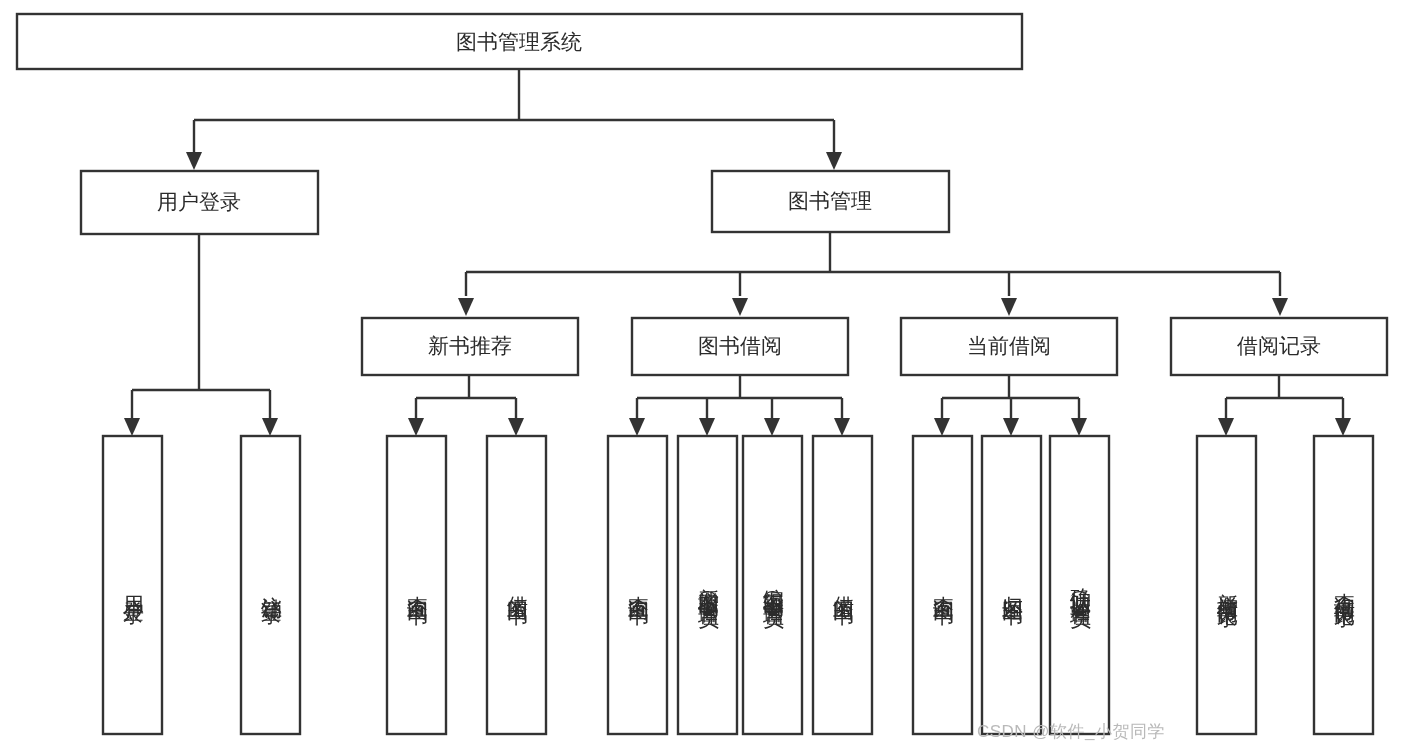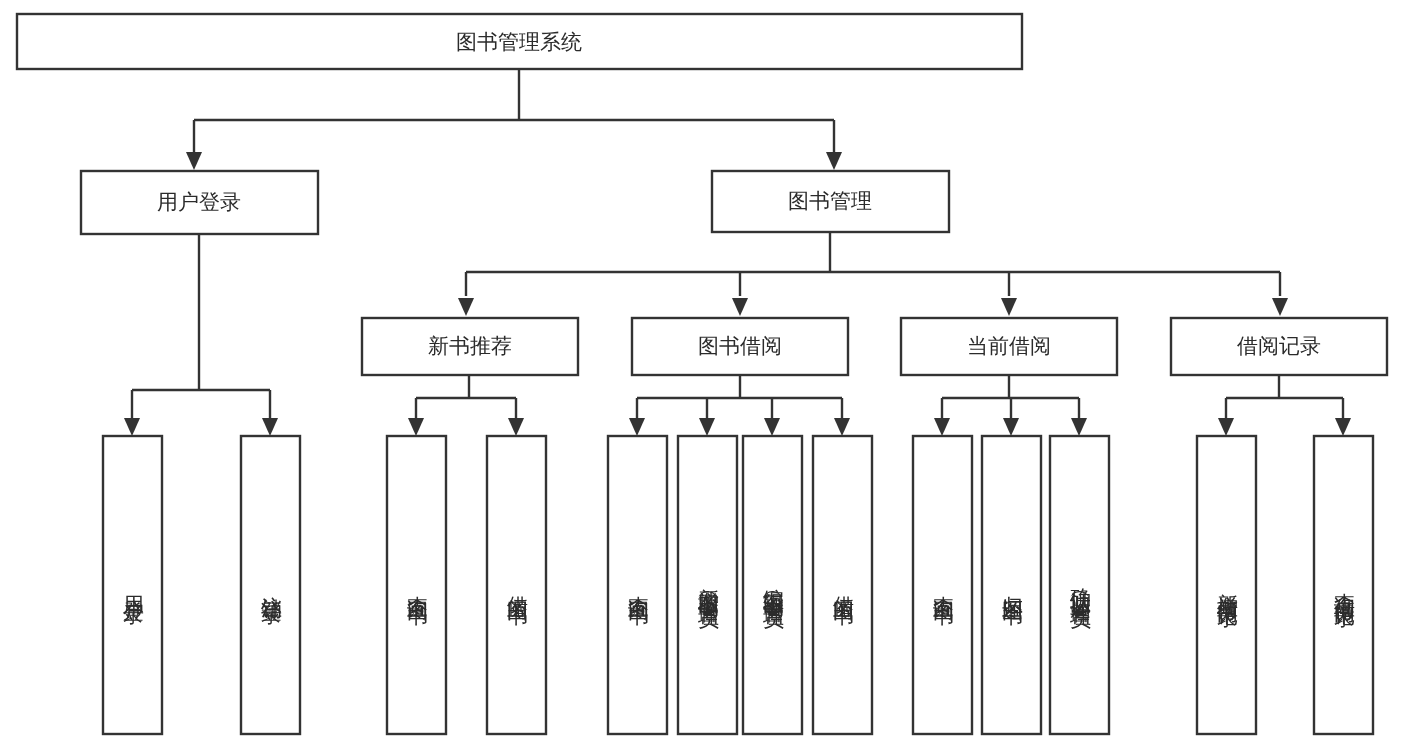--- a/index.html
+++ b/index.html
@@ -250,14 +250,15 @@
       <text class="node-label-v" x="1226" y="585">新增借阅记录</text>
     </g>
 
     <g>
       <rect class="node-box" x="1314" y="436" width="59" height="298"></rect>
       <text class="node-label-v" x="1343" y="585">查询借阅记录</text>
     </g>
 
   </svg>
 
+  <div class="watermark">CSDN @软件_小贺同学</div>
 
 </div>
 
 </body></html>

